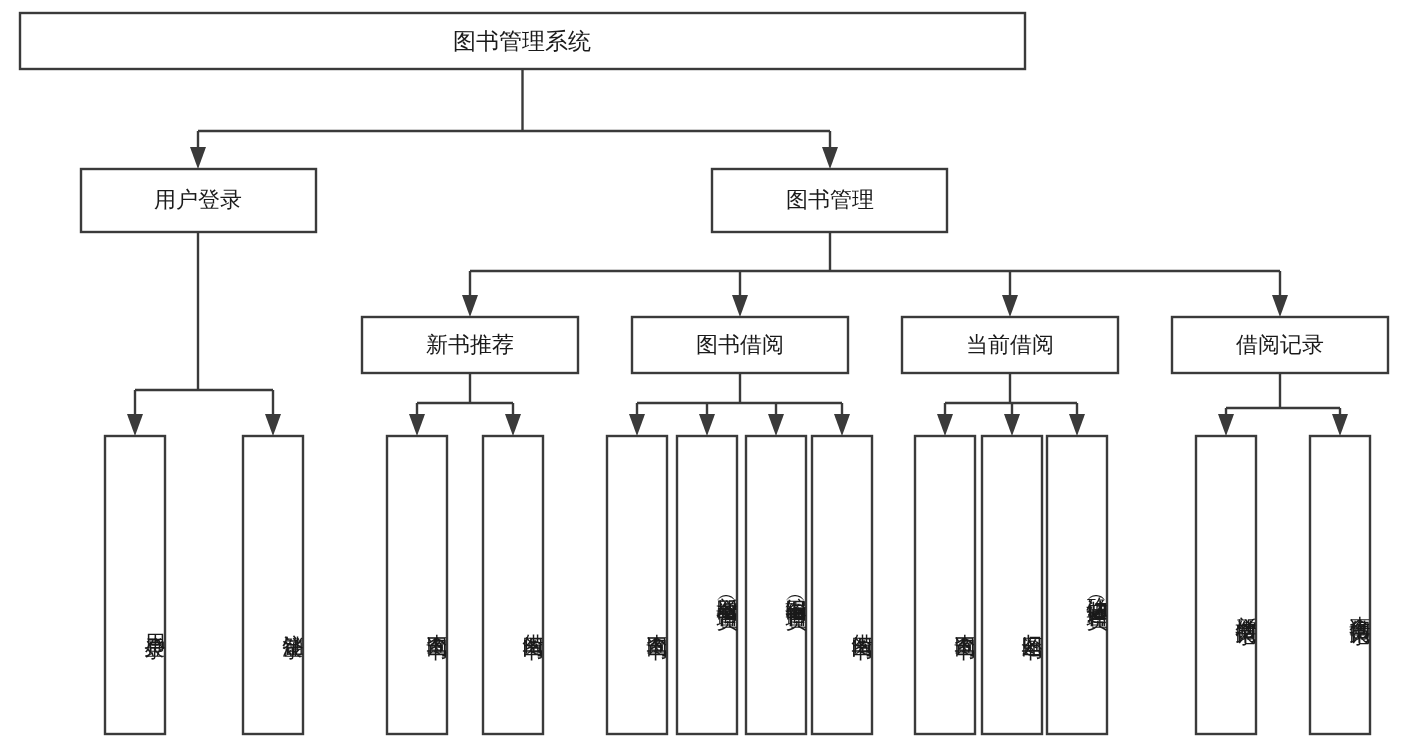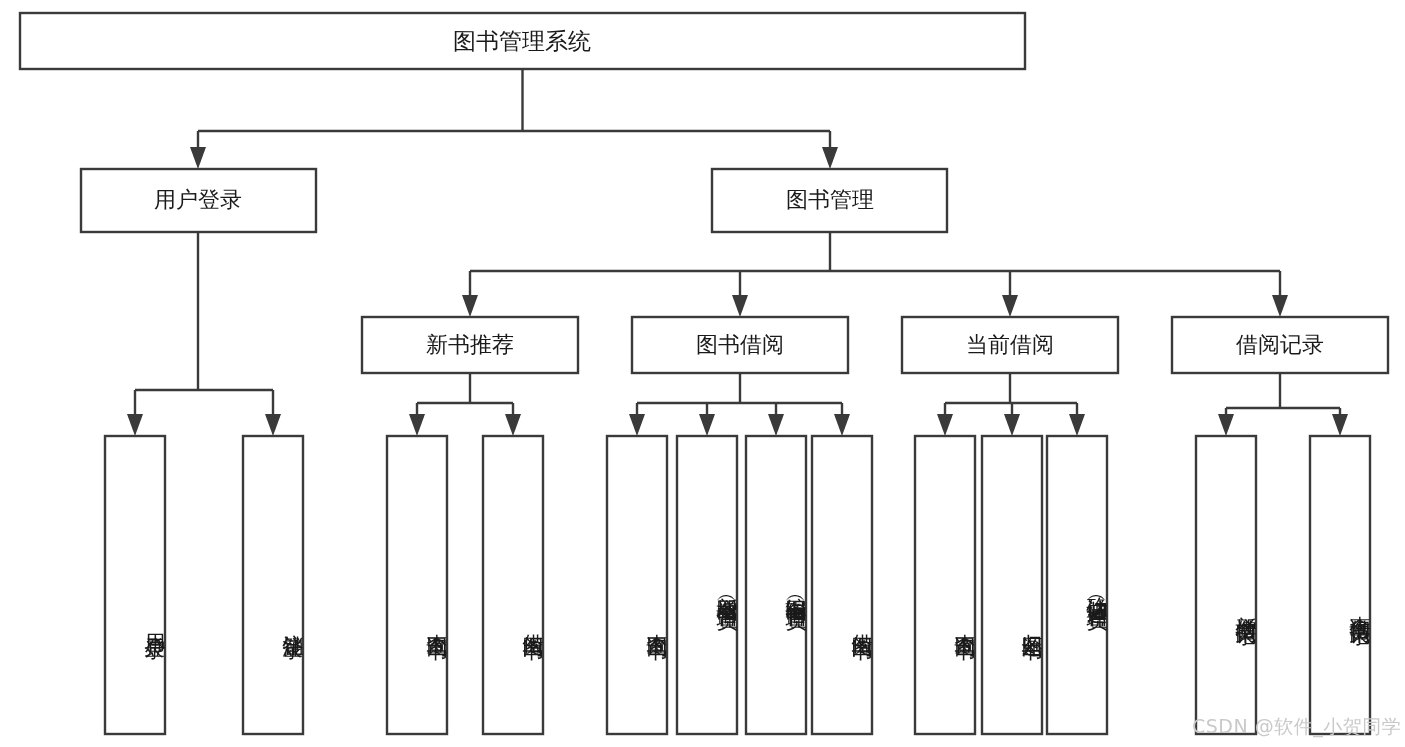--- a/index.html
+++ b/index.html
@@ -223,15 +223,14 @@
   <div class="vlabel" style="left:746px; top:444px; width:60px; height:290px;">编辑图书（管理员）</div>
   <div class="vlabel" style="left:812px; top:508px; width:60px; height:226px;">借阅图书</div>
 
   <div class="vlabel" style="left:915px; top:508px; width:60px; height:226px;">查询图书</div>
   <div class="vlabel" style="left:982px; top:508px; width:60px; height:226px;">归还图书</div>
   <div class="vlabel" style="left:1047px; top:444px; width:60px; height:290px;">确认归还（管理员）</div>
 
   <div class="vlabel" style="left:1196px; top:476px; width:60px; height:258px;">新增借阅记录</div>
   <div class="vlabel" style="left:1310px; top:476px; width:60px; height:258px;">查询借阅记录</div>
 
-  <div class="watermark" style="left:1192px; top:714px;">CSDN @软件_小贺同学</div>
 
 </div>
 
 </body></html>

